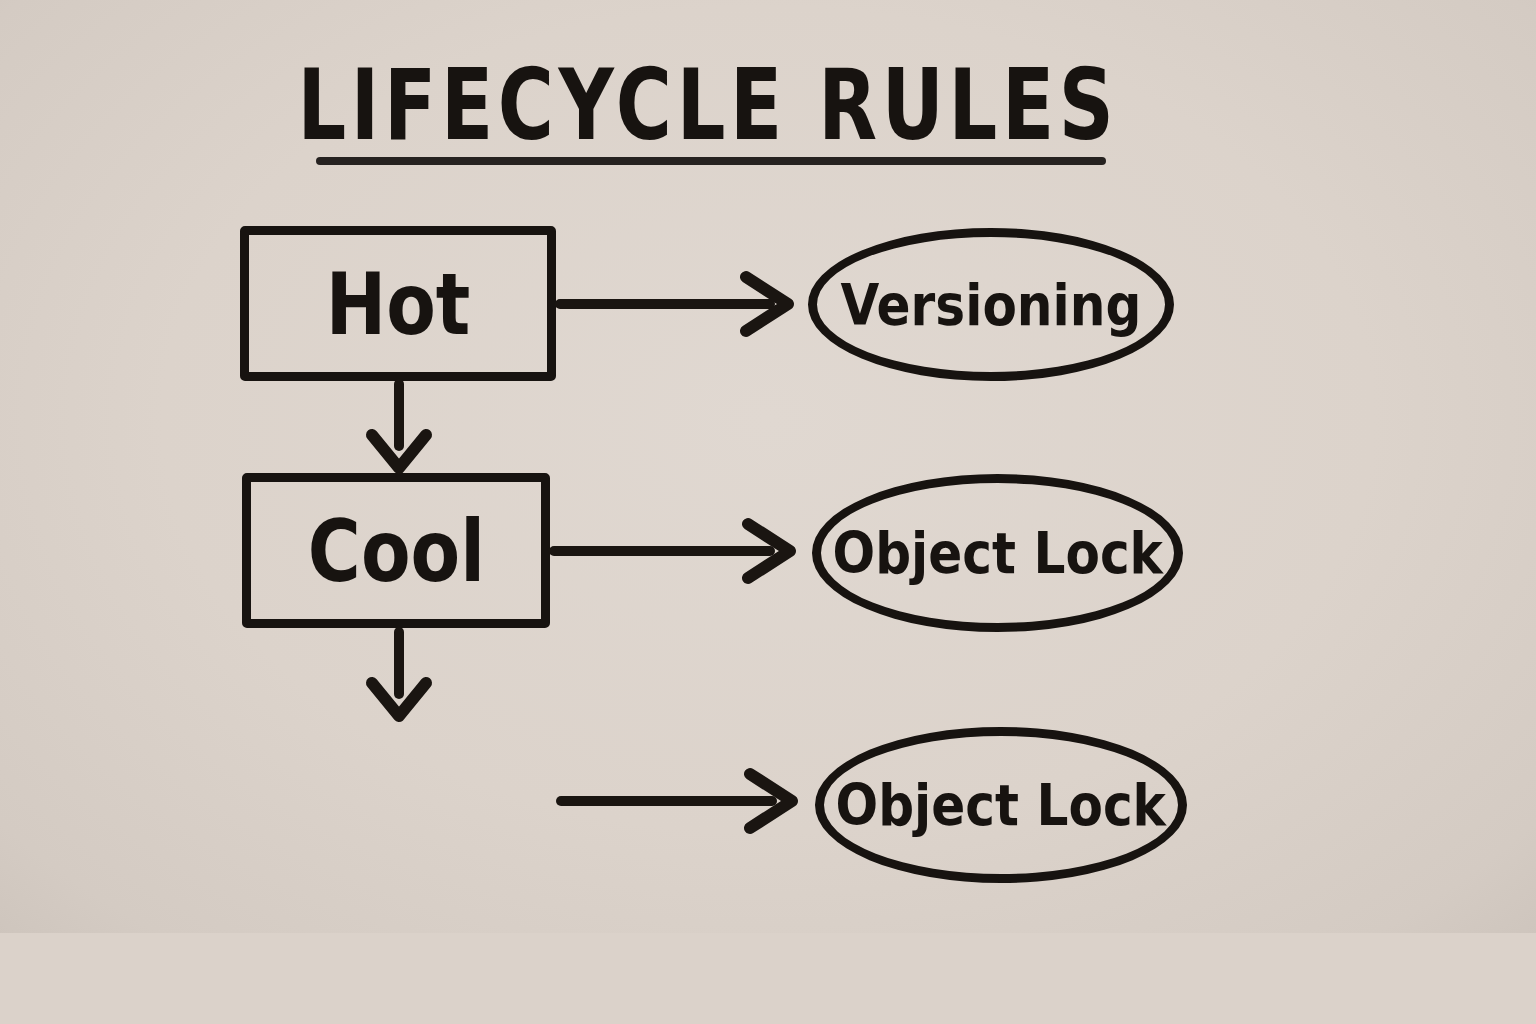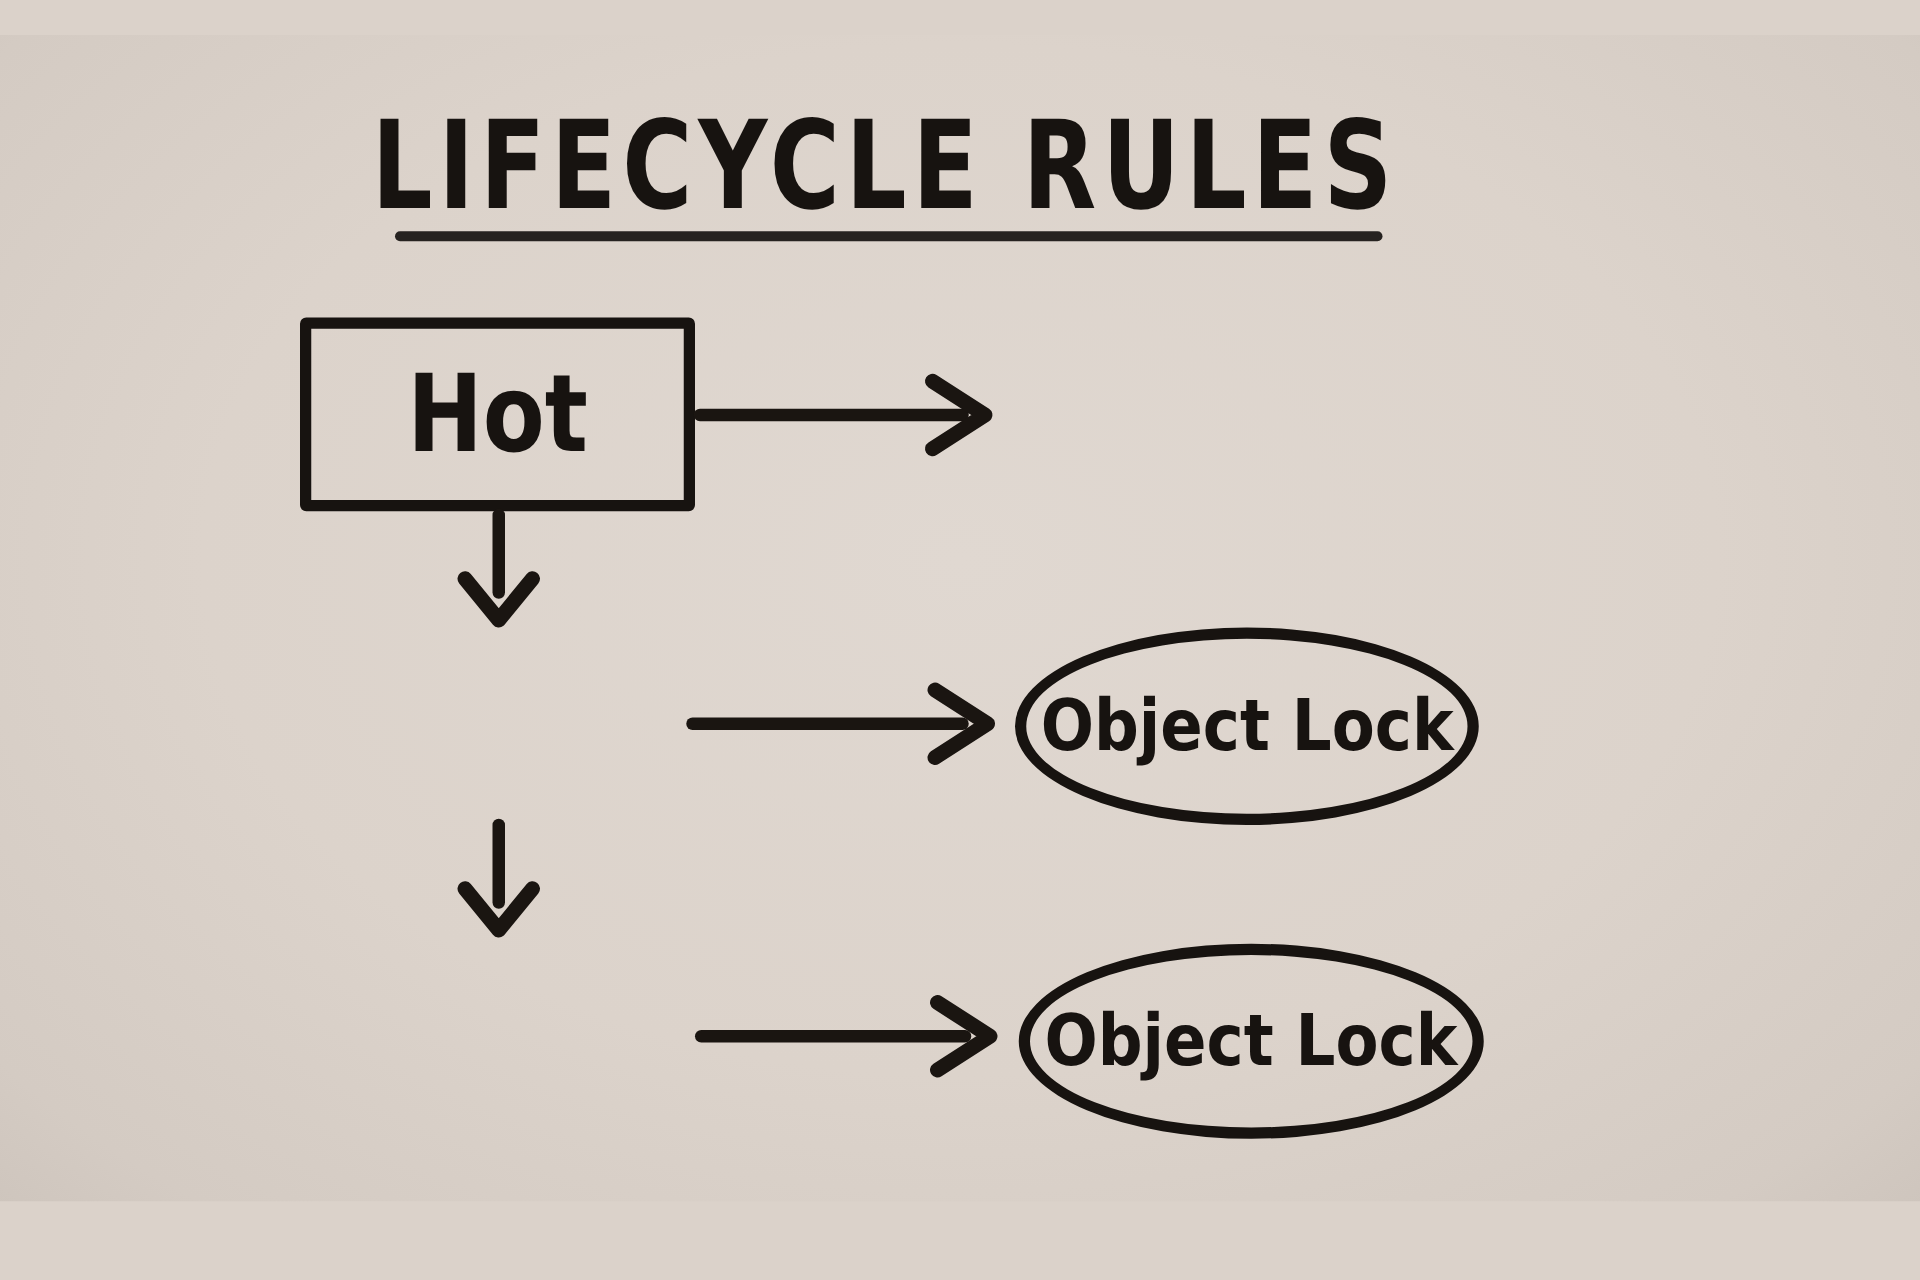--- a/index.html
+++ b/index.html
@@ -13,21 +13,20 @@
     font-family: "DejaVu Sans", "Liberation Sans", sans-serif;
     background: #dbd2ca;
   }
   .whiteboard {
     position: relative;
     width: 1536px;
     height: 933px;
     background: radial-gradient(ellipse 1100px 750px at 50% 45%,
                 #e0d8d1 0%, #dcd3cb 55%, #d4cbc3 88%, #cdc4bc 100%);
     color: #1b1612;
-    margin-top: 28px;
   }
   .title {
     position: absolute;
     top: 48px;
     left: 708px;
     transform: translateX(-50%) scaleX(0.78);
     transform-origin: center top;
     font-size: 98px;
     font-weight: bold;
     letter-spacing: 6px;
@@ -103,21 +102,27 @@
 <body>
 
 <div class="whiteboard">
 
   <div class="title">LIFECYCLE RULES</div>
   <div class="title-underline"></div>
 
   <div class="node-box box-hot">
     <span class="label">Hot</span>
   </div>
+  <div class="node-box box-cool">
+    <span class="label">Cool</span>
+  </div>
 
+  <div class="node-ellipse ellipse-1">
+    <span class="label">Versioning</span>
+  </div>
   <div class="node-ellipse ellipse-2">
     <span class="label">Object Lock</span>
   </div>
   <div class="node-ellipse ellipse-3">
     <span class="label">Object Lock</span>
   </div>
 
   <svg class="arrow-layer" viewBox="0 0 1536 1024">
     <g>
       <path class="arrow-shaft" d="M 560 304 L 770 304"></path>

